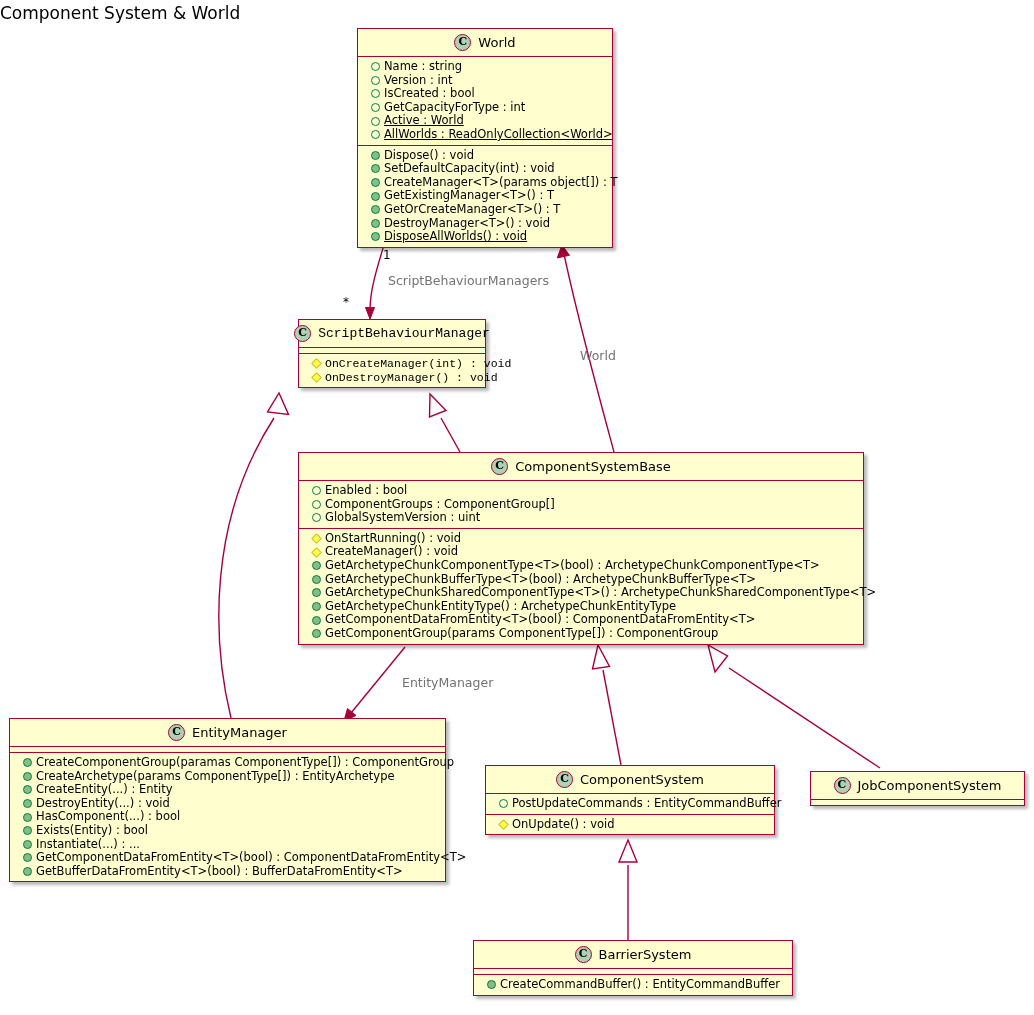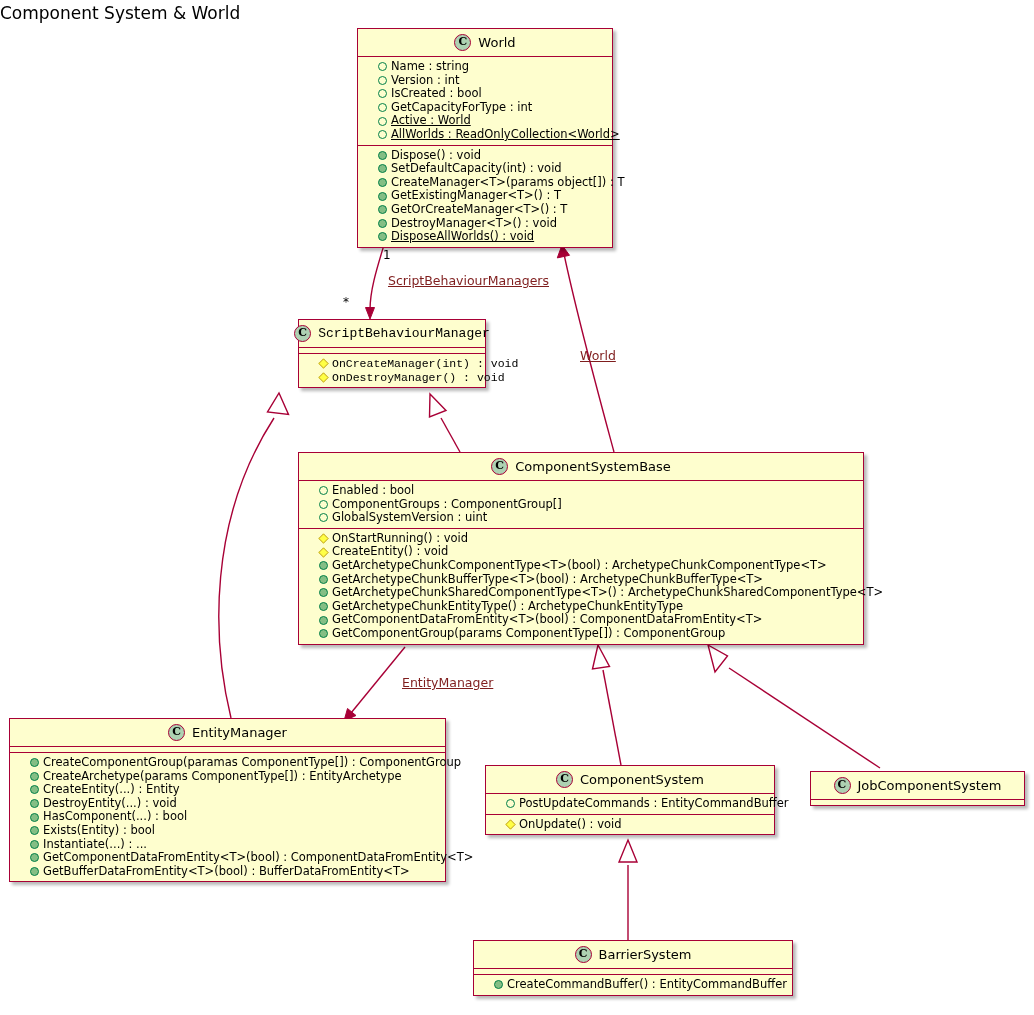--- a/index.html
+++ b/index.html
@@ -64,21 +64,21 @@
     height: 100%;
     line-height: 14px;
     text-align: center;
     font-size: 11px;
     font-weight: bold;
     font-family: "DejaVu Serif", serif;
     color: #000000;
   }
   .compartment {
     border-top: 1.5px solid #A80036;
-    padding: 3px 4px 3px 18px;
+    padding: 3px 4px 3px 11px;
   }
   .compartment.empty {
     padding: 0;
     height: 5px;
   }
   .member {
     font-size: 11.5px;
     color: #000000;
     line-height: 13.6px;
     white-space: nowrap;
@@ -124,25 +124,24 @@
   .edge-line {
     fill: none;
     stroke: #A80036;
     stroke-width: 1.4;
   }
   .arrow-open { fill: #A80036; stroke: #A80036; stroke-width: 1; }
   .arrow-hollow { fill: #FFFFFF; stroke: #A80036; stroke-width: 1.4; }
   .edge-label {
     position: absolute;
     font-size: 12.5px;
-    color: #7f1d1d;
+    color: #737373;
     white-space: nowrap;
     z-index: 6;
     font-family: "DejaVu Sans", sans-serif;
-    text-decoration: underline;
   }
   .mult-label {
     position: absolute;
     font-size: 12px;
     color: #000000;
     z-index: 6;
     font-family: "DejaVu Sans", sans-serif;
   }
 </style>
 </head>
@@ -299,21 +298,21 @@
         <span class="label">GlobalSystemVersion : uint</span>
       </div>
   </div>
   <div class="compartment">
     <div class="member">
         <span class="vis prot-method"></span>
         <span class="label">OnStartRunning() : void</span>
       </div>
     <div class="member">
         <span class="vis prot-method"></span>
-        <span class="label">CreateEntity() : void</span>
+        <span class="label">CreateManager() : void</span>
       </div>
     <div class="member">
         <span class="vis pub-method"></span>
         <span class="label">GetArchetypeChunkComponentType&lt;T&gt;(bool) : ArchetypeChunkComponentType&lt;T&gt;</span>
       </div>
     <div class="member">
         <span class="vis pub-method"></span>
         <span class="label">GetArchetypeChunkBufferType&lt;T&gt;(bool) : ArchetypeChunkBufferType&lt;T&gt;</span>
       </div>
     <div class="member">

